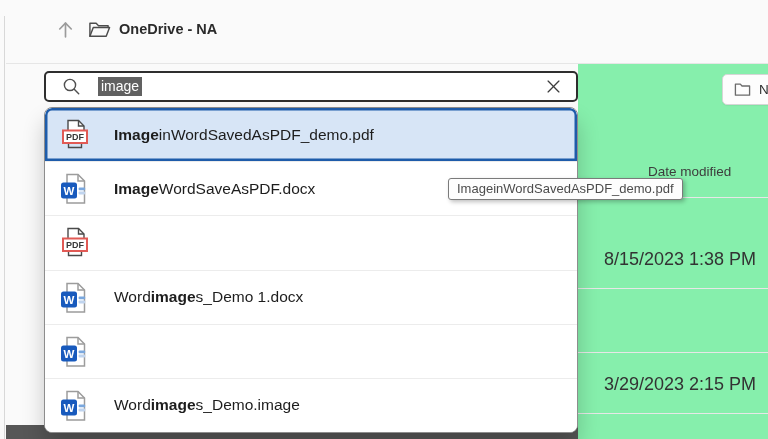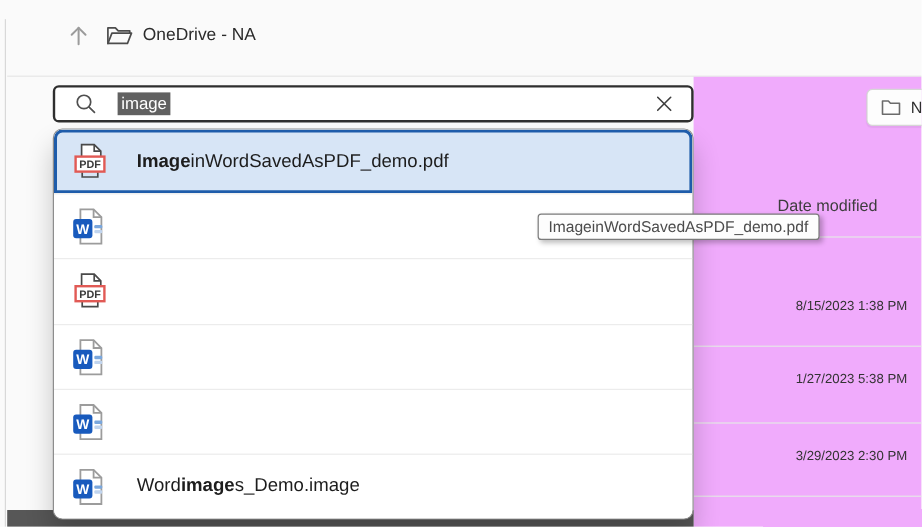--- a/index.html
+++ b/index.html
@@ -11,30 +11,30 @@
     font-family:"Liberation Sans", sans-serif;
     -webkit-font-smoothing:antialiased;
   }
   
   .left-edge{position:absolute;left:4px;top:16px;width:1px;height:423px;background:#d8d8d8;}
 
   
   .breadcrumb{position:absolute;left:52px;top:14px;height:30px;display:flex;align-items:center;}
   .up-btn{display:flex;align-items:center;justify-content:center;width:26px;height:26px;cursor:pointer;}
   .crumb-folder{display:flex;align-items:center;margin-left:10px;}
-  .crumb-label{margin-left:8px;font-size:14.5px;color:#2b2b2b;cursor:default;}
+  .crumb-label{margin-left:8px;font-size:14.5px;color:#2b2b2b;cursor:default;font-weight:bold;}
 
   .top-sep{position:absolute;left:6px;right:0;top:63px;height:1px;background:#e6e6e6;}
 
   
-  .right-pane{position:absolute;left:578px;top:64px;right:0;bottom:0;background:#f0abfc;}
+  .right-pane{position:absolute;left:578px;top:64px;right:0;bottom:0;background:#86efac;}
   .col-header{position:absolute;left:70px;top:100px;font-size:13.5px;color:#3d3d3d;cursor:pointer;}
   .rp-sep{position:absolute;left:0;right:0;height:1px;background:#e7e7e7;}
   .rp-sep.s0{top:133px}.rp-sep.s1{top:224px}.rp-sep.s2{top:288px}.rp-sep.s3{top:349px}
-  .date-cell{position:absolute;right:12px;font-size:11px;color:#333;text-align:right;white-space:nowrap;}
+  .date-cell{position:absolute;right:12px;font-size:18px;color:#333;text-align:right;white-space:nowrap;}
   .date-cell.d0{top:185px}.date-cell.d1{top:246px}.date-cell.d2{top:310px}
 
   
   .new-button{
     position:absolute;left:722px;top:74px;width:90px;height:31px;box-sizing:border-box;
     background:#fdfdfd;border:1px solid #d6d6d6;border-radius:5px;
     display:flex;align-items:center;gap:8px;padding-left:11px;
     box-shadow:0 1px 1px rgba(0,0,0,0.05);z-index:5;cursor:pointer;
   }
   .new-button .nb-label{font-size:13.5px;color:#2f2f2f;}
@@ -100,22 +100,21 @@
 
 <div class="top-sep"></div>
 
 <div class="right-pane">
   <span class="col-header">Date modified</span>
   <div class="rp-sep s0"></div>
   <div class="rp-sep s1"></div>
   <div class="rp-sep s2"></div>
   <div class="rp-sep s3"></div>
   <span class="date-cell d0">8/15/2023 1:38 PM</span>
-  <span class="date-cell d1">1/27/2023 5:38 PM</span>
-  <span class="date-cell d2">3/29/2023 2:30 PM</span>
+  <span class="date-cell d2">3/29/2023 2:15 PM</span>
 </div>
 
 <div class="new-button">
   <span>
     <svg width="17" height="15" viewBox="0 0 18 15" fill="none" stroke="#6b6b6b" stroke-width="1.4" stroke-linejoin="round">
       <path d="M1.5 13.5 V1.8 h5.2 l1.8 2 h8 v9.7 Z"></path>
     </svg>
   </span>
   <span class="nb-label">N</span>
 </div>
@@ -157,20 +156,21 @@
     <span class="ficon">
       <svg width="30" height="33" viewBox="0 0 30 33" fill="none">
         <path d="M7 2.5 H18 L24.5 9 V31 H7 Z" fill="#fff" stroke="#9c9c9c" stroke-width="1.5"></path>
         <path d="M18 2.5 V9 H24.5" stroke="#9c9c9c" stroke-width="1.5"></path>
         <rect x="1" y="10.5" width="16" height="16" rx="2.5" fill="#185abd"></rect>
         <text x="9" y="22.6" text-anchor="middle" font-family="Liberation Sans, sans-serif" font-size="11.5" font-weight="bold" fill="#fff">W</text>
         <rect x="18.6" y="15.5" width="6.6" height="2.8" rx="1" fill="#7aa7dd"></rect>
         <rect x="18.6" y="19.6" width="6.6" height="2.8" rx="1" fill="#c0d4ee"></rect>
       </svg>
     </span>
+    <span class="fname"><span></span><b>Image</b><span>WordSaveAsPDF.docx</span></span>
   </div>
 
   <div class="srow">
     <span class="ficon">
       <svg width="30" height="33" viewBox="0 0 30 33" fill="none">
         <path d="M8 12 V2.5 H18.5 L24 8 V12" stroke="#4a4a4a" stroke-width="1.4" fill="#fff"></path>
         <path d="M18.5 2.5 V8 H24" stroke="#4a4a4a" stroke-width="1.4"></path>
         <path d="M8.5 25.5 V29.5 H21.5 V25.5" stroke="#4a4a4a" stroke-width="1.4"></path>
         <rect x="3" y="12.5" width="24" height="12.5" fill="#fff" stroke="#e15a55" stroke-width="2"></rect>
         <text x="15" y="22.2" text-anchor="middle" font-family="Liberation Sans, sans-serif" font-size="9" font-weight="bold" fill="#3a3a3a">PDF</text>
@@ -182,20 +182,21 @@
     <span class="ficon">
       <svg width="30" height="33" viewBox="0 0 30 33" fill="none">
         <path d="M7 2.5 H18 L24.5 9 V31 H7 Z" fill="#fff" stroke="#9c9c9c" stroke-width="1.5"></path>
         <path d="M18 2.5 V9 H24.5" stroke="#9c9c9c" stroke-width="1.5"></path>
         <rect x="1" y="10.5" width="16" height="16" rx="2.5" fill="#185abd"></rect>
         <text x="9" y="22.6" text-anchor="middle" font-family="Liberation Sans, sans-serif" font-size="11.5" font-weight="bold" fill="#fff">W</text>
         <rect x="18.6" y="15.5" width="6.6" height="2.8" rx="1" fill="#7aa7dd"></rect>
         <rect x="18.6" y="19.6" width="6.6" height="2.8" rx="1" fill="#c0d4ee"></rect>
       </svg>
     </span>
+    <span class="fname"><span>Word</span><b>image</b><span>s_Demo 1.docx</span></span>
   </div>
 
   <div class="srow">
     <span class="ficon">
       <svg width="30" height="33" viewBox="0 0 30 33" fill="none">
         <path d="M7 2.5 H18 L24.5 9 V31 H7 Z" fill="#fff" stroke="#9c9c9c" stroke-width="1.5"></path>
         <path d="M18 2.5 V9 H24.5" stroke="#9c9c9c" stroke-width="1.5"></path>
         <rect x="1" y="10.5" width="16" height="16" rx="2.5" fill="#185abd"></rect>
         <text x="9" y="22.6" text-anchor="middle" font-family="Liberation Sans, sans-serif" font-size="11.5" font-weight="bold" fill="#fff">W</text>
         <rect x="18.6" y="15.5" width="6.6" height="2.8" rx="1" fill="#7aa7dd"></rect>

